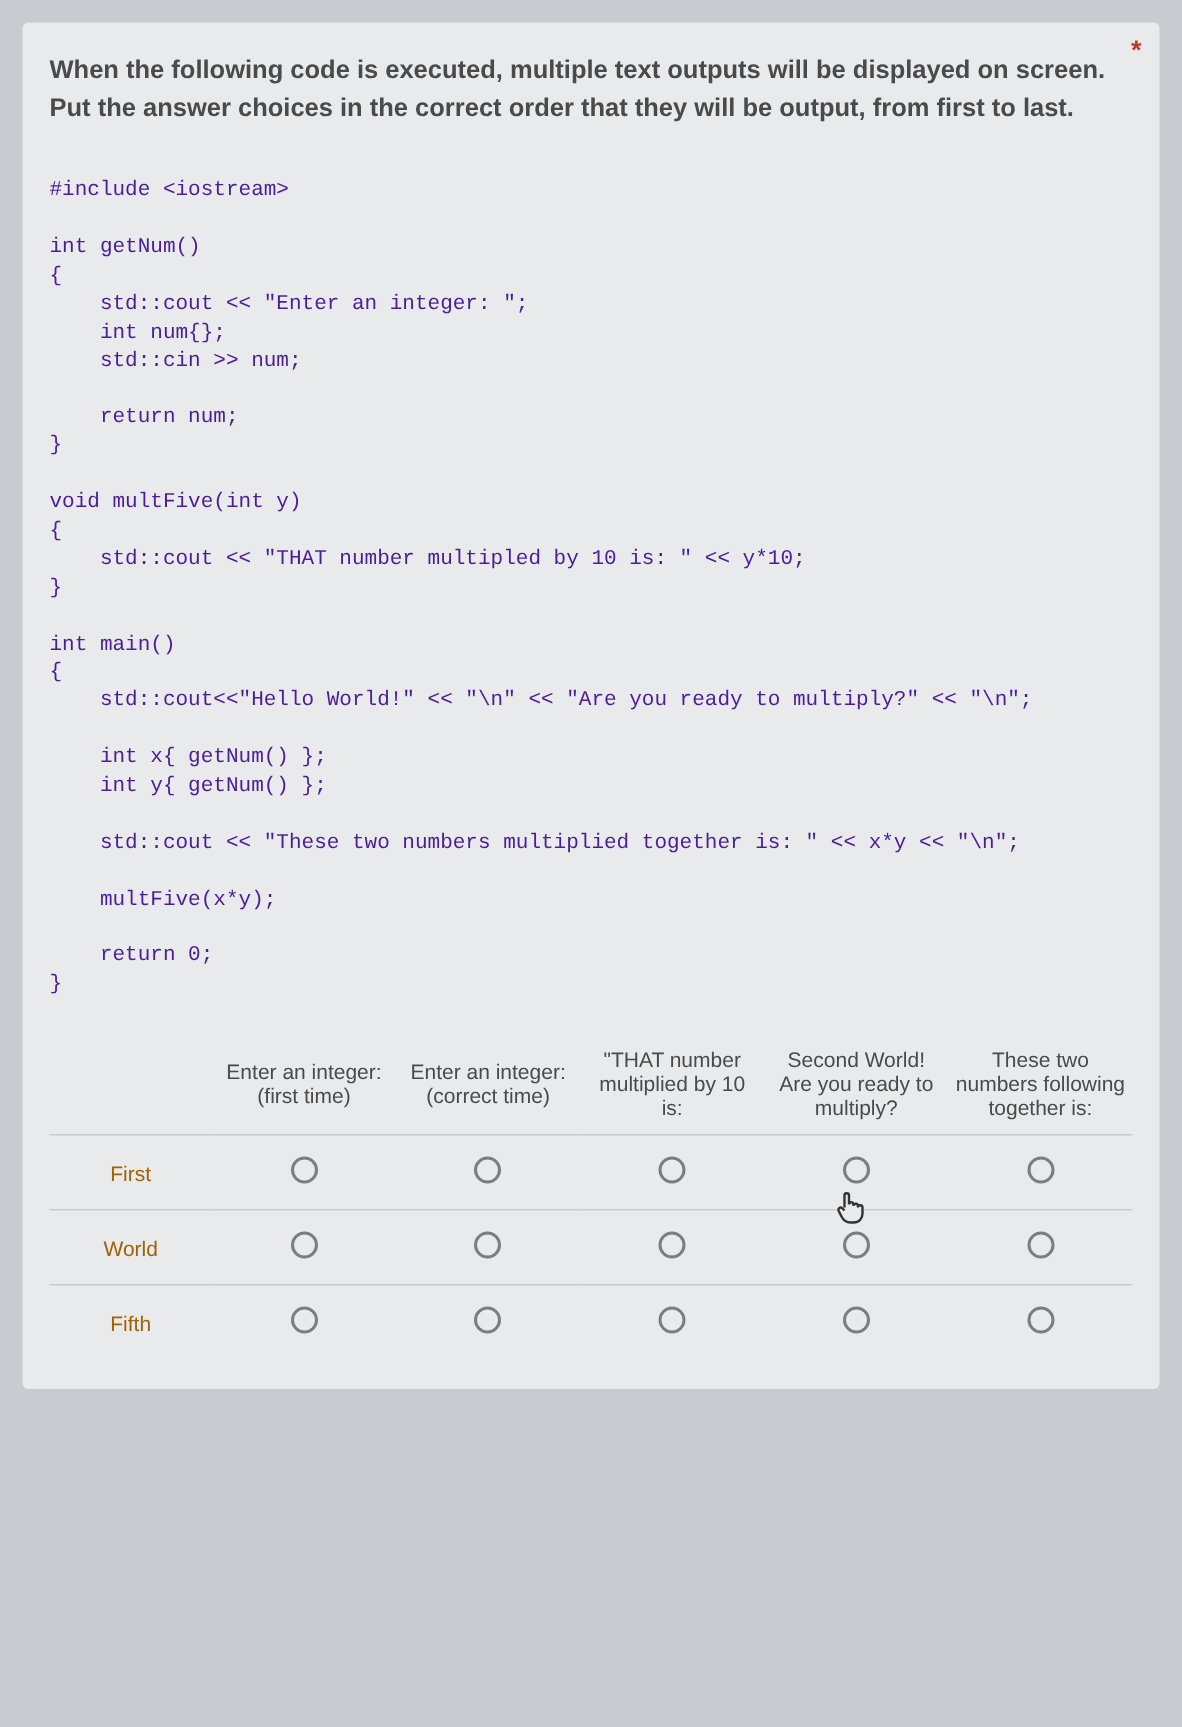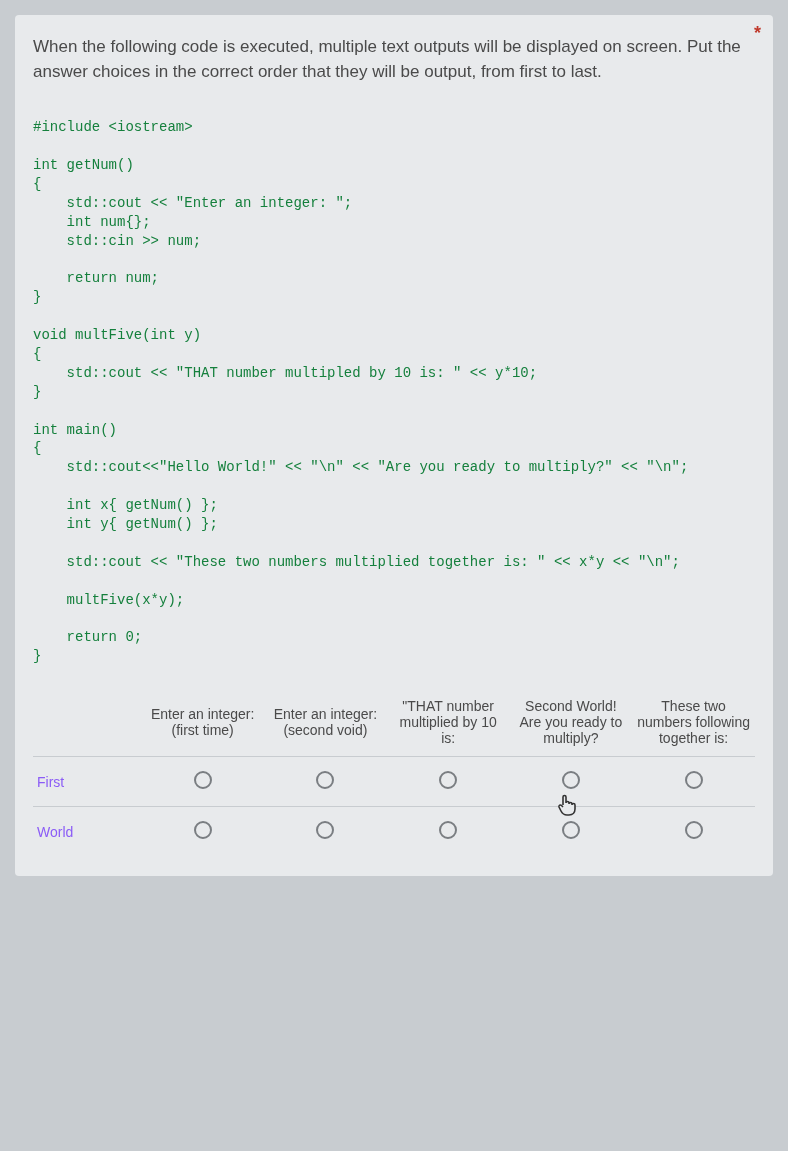--- a/index.html
+++ b/index.html
@@ -21,25 +21,26 @@
       right: 12px;
       color: #c0392b;
       font-size: 18px;
       font-weight: bold;
     }
     .question-text {
       color: #4a4a4a;
       font-size: 17px;
       line-height: 1.45;
       margin-bottom: 34px;
+      font-weight: bold;
     }
     .code-block {
       font-family: "Courier New", Courier, monospace;
       font-size: 14px;
-      color: #15803d;
+      color: #4c1d95;
       white-space: pre;
       line-height: 1.35;
       margin-bottom: 26px;
       overflow-x: hidden;
     }
 
     table.answer-grid {
       width: 100%;
       border-collapse: collapse;
       font-size: 14px;
@@ -55,22 +56,22 @@
     .answer-grid th.row-label-head {
       width: 15%;
       text-align: left;
     }
     .answer-grid td {
       padding: 14px 4px;
       text-align: center;
       border-top: 1px solid #c8ccd0;
     }
     .answer-grid td.row-label {
-      text-align: left;
-      color: #8b5cf6;
+      text-align: center;
+      color: #a16207;
     }
     .radio {
       display: inline-block;
       width: 18px;
       height: 18px;
       border: 2px solid #7a7e82;
       border-radius: 50%;
       background: #e8eaec;
       cursor: pointer;
     }
@@ -118,21 +119,21 @@
     multFive(x*y);
 
     return 0;
 }</div>
 
   <table class="answer-grid">
     <thead>
       <tr>
         <th class="row-label-head"></th>
         <th>Enter an integer: (first time)</th>
-        <th>Enter an integer: (second void)</th>
+        <th>Enter an integer: (correct time)</th>
         <th>"THAT number multiplied by 10 is:</th>
         <th>Second World! Are you ready to multiply?</th>
         <th>These two numbers following together is:</th>
       </tr>
     </thead>
     <tbody>
       <tr>
         <td class="row-label">First</td>
         <td><span class="radio"></span></td>
         <td><span class="radio"></span></td>
@@ -148,15 +149,23 @@
         <td style="position:relative;">
           <span class="cursor" style="top:-12px; left:50%; margin-left:-14px;">
             <svg width="22" height="24" viewBox="0 0 22 24" fill="none" stroke="#333" stroke-width="1.6">
               <path d="M8 12 V4 a1.5 1.5 0 0 1 3 0 V10 a1.5 1.5 0 0 1 3 0 V11 a1.5 1.5 0 0 1 3 0 V12 a1.5 1.5 0 0 1 3 0 v4 c0 3 -2 6 -6 6 h-2 c-3 0 -5 -2 -6 -4 l-2 -4 a1.5 1.5 0 0 1 2.5 -1.5 L8 14" fill="#e8eaec"></path>
             </svg>
           </span>
           <span class="radio"></span>
         </td>
         <td><span class="radio"></span></td>
       </tr>
+      <tr>
+        <td class="row-label">Fifth</td>
+        <td><span class="radio"></span></td>
+        <td><span class="radio"></span></td>
+        <td><span class="radio"></span></td>
+        <td><span class="radio"></span></td>
+        <td><span class="radio"></span></td>
+      </tr>
     </tbody>
   </table>
 </div>
 
 </body></html>

